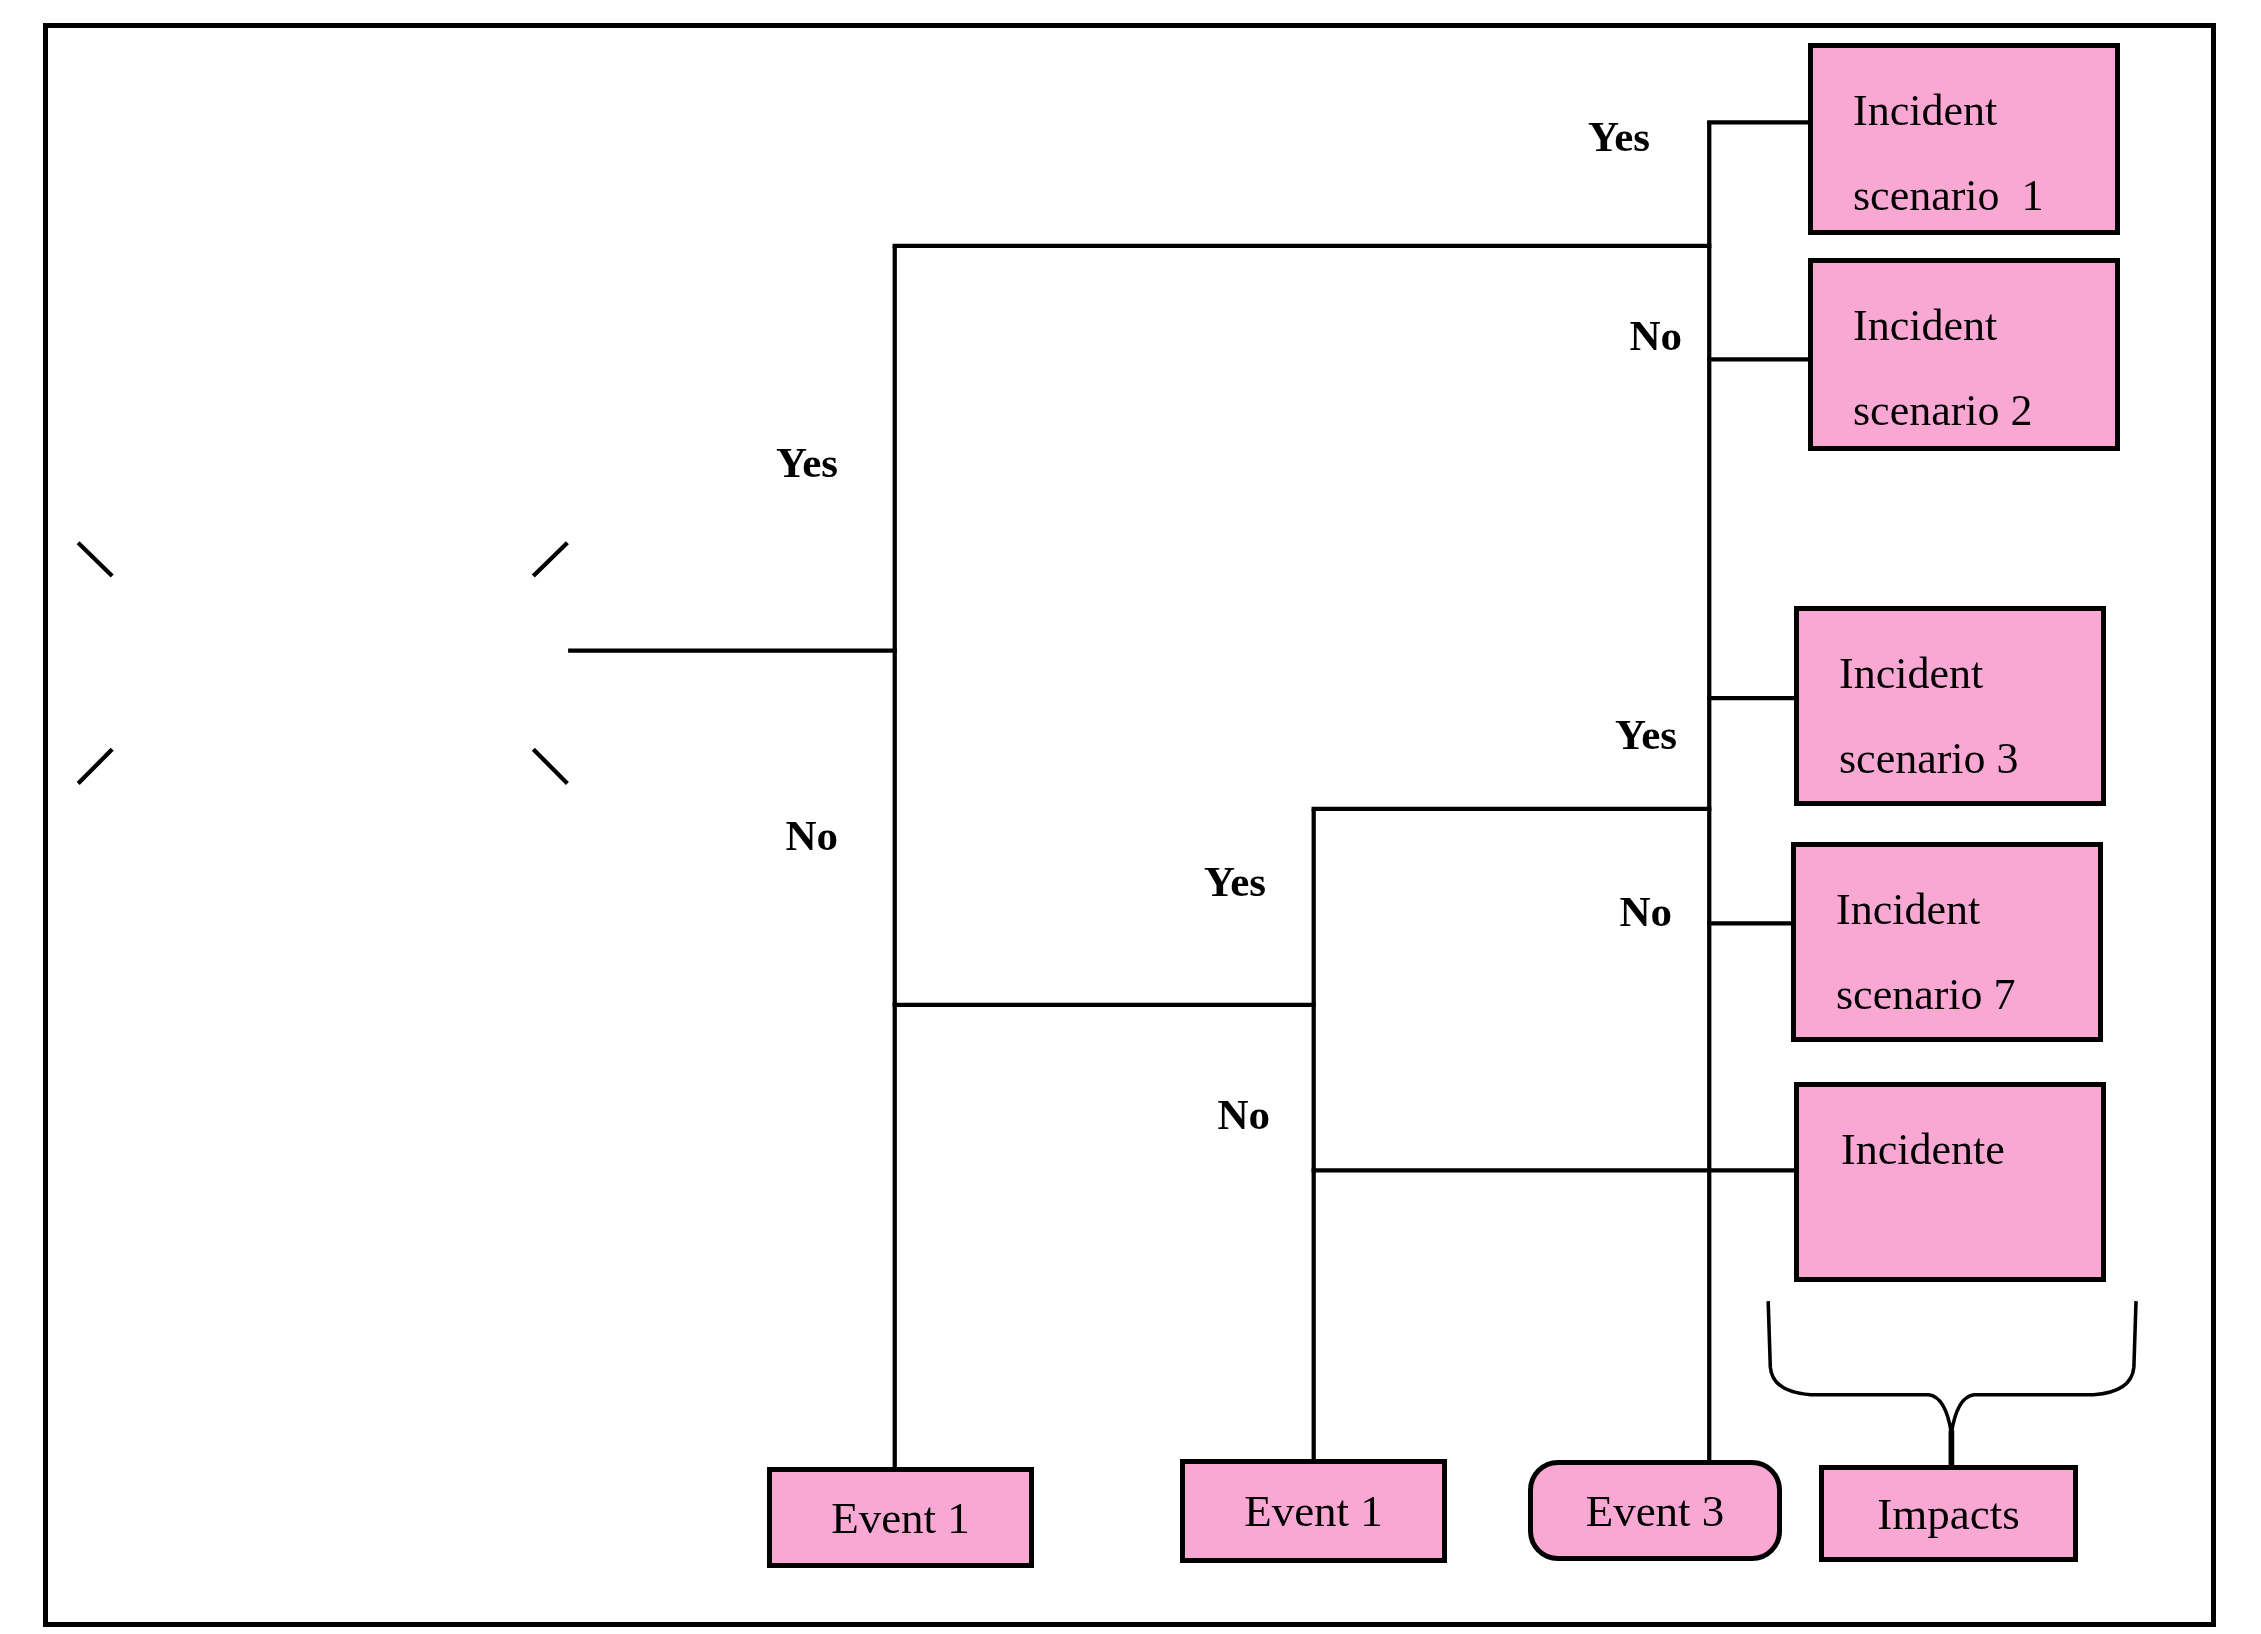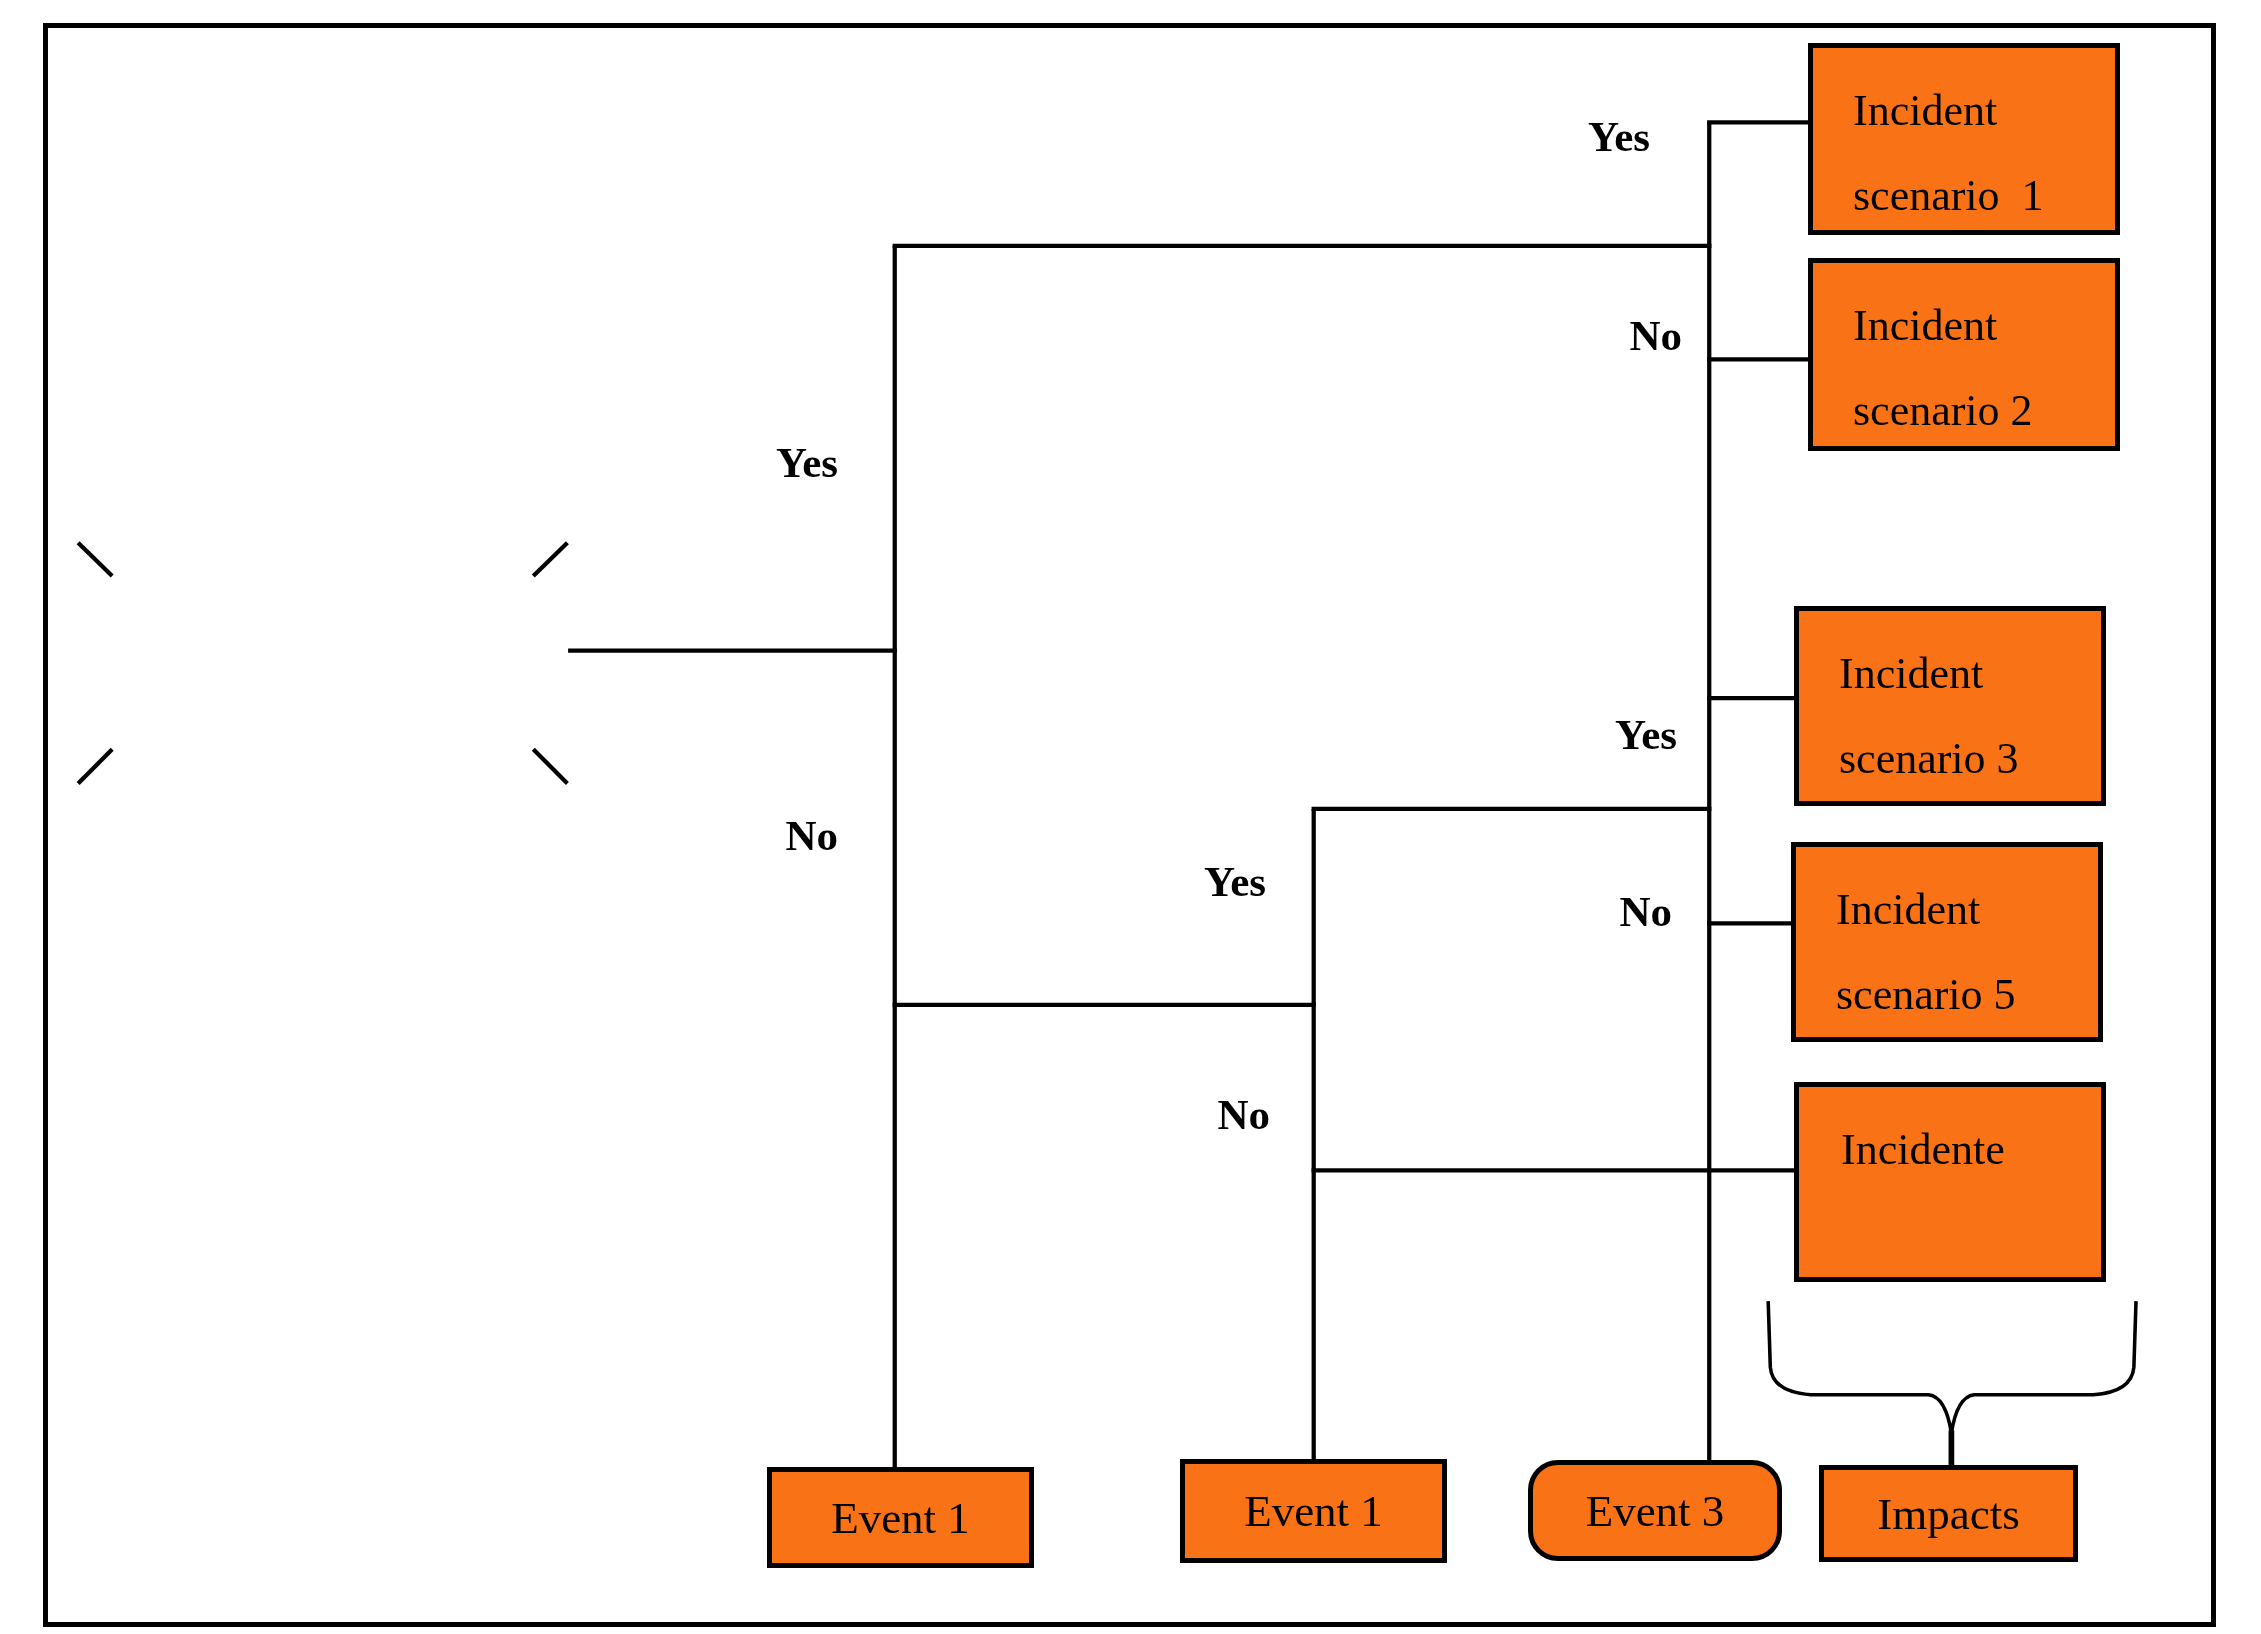--- a/index.html
+++ b/index.html
@@ -50,21 +50,21 @@
     justify-content: center;
   }
   .root-label {
     font-size: 45px;
     white-space: nowrap;
   }
 
   .node {
     position: absolute;
     border: 5.7px solid #000;
-    background: #f97316;
+    background: #f9a8d4;
   }
   .scenario {
     padding: 20px 7px 0 40px;
     font-size: 44px;
     line-height: 85px;
   }
   .scenario span { display: block; white-space: pre; }
 
   .event-box {
     display: flex;
@@ -149,21 +149,21 @@
   <div id="s2" class="node scenario">
     <span>Incident</span>
     <span>scenario 2</span>
   </div>
   <div id="s3" class="node scenario">
     <span>Incident</span>
     <span>scenario 3</span>
   </div>
   <div id="s4" class="node scenario">
     <span>Incident</span>
-    <span>scenario 5</span>
+    <span>scenario 7</span>
   </div>
   <div id="s5" class="node scenario">
     <span>Incidente</span>
   </div>
 
   <div id="e1" class="node event-box">
     <span>Event 1</span>
   </div>
   <div id="e2" class="node event-box">
     <span>Event 1</span>

